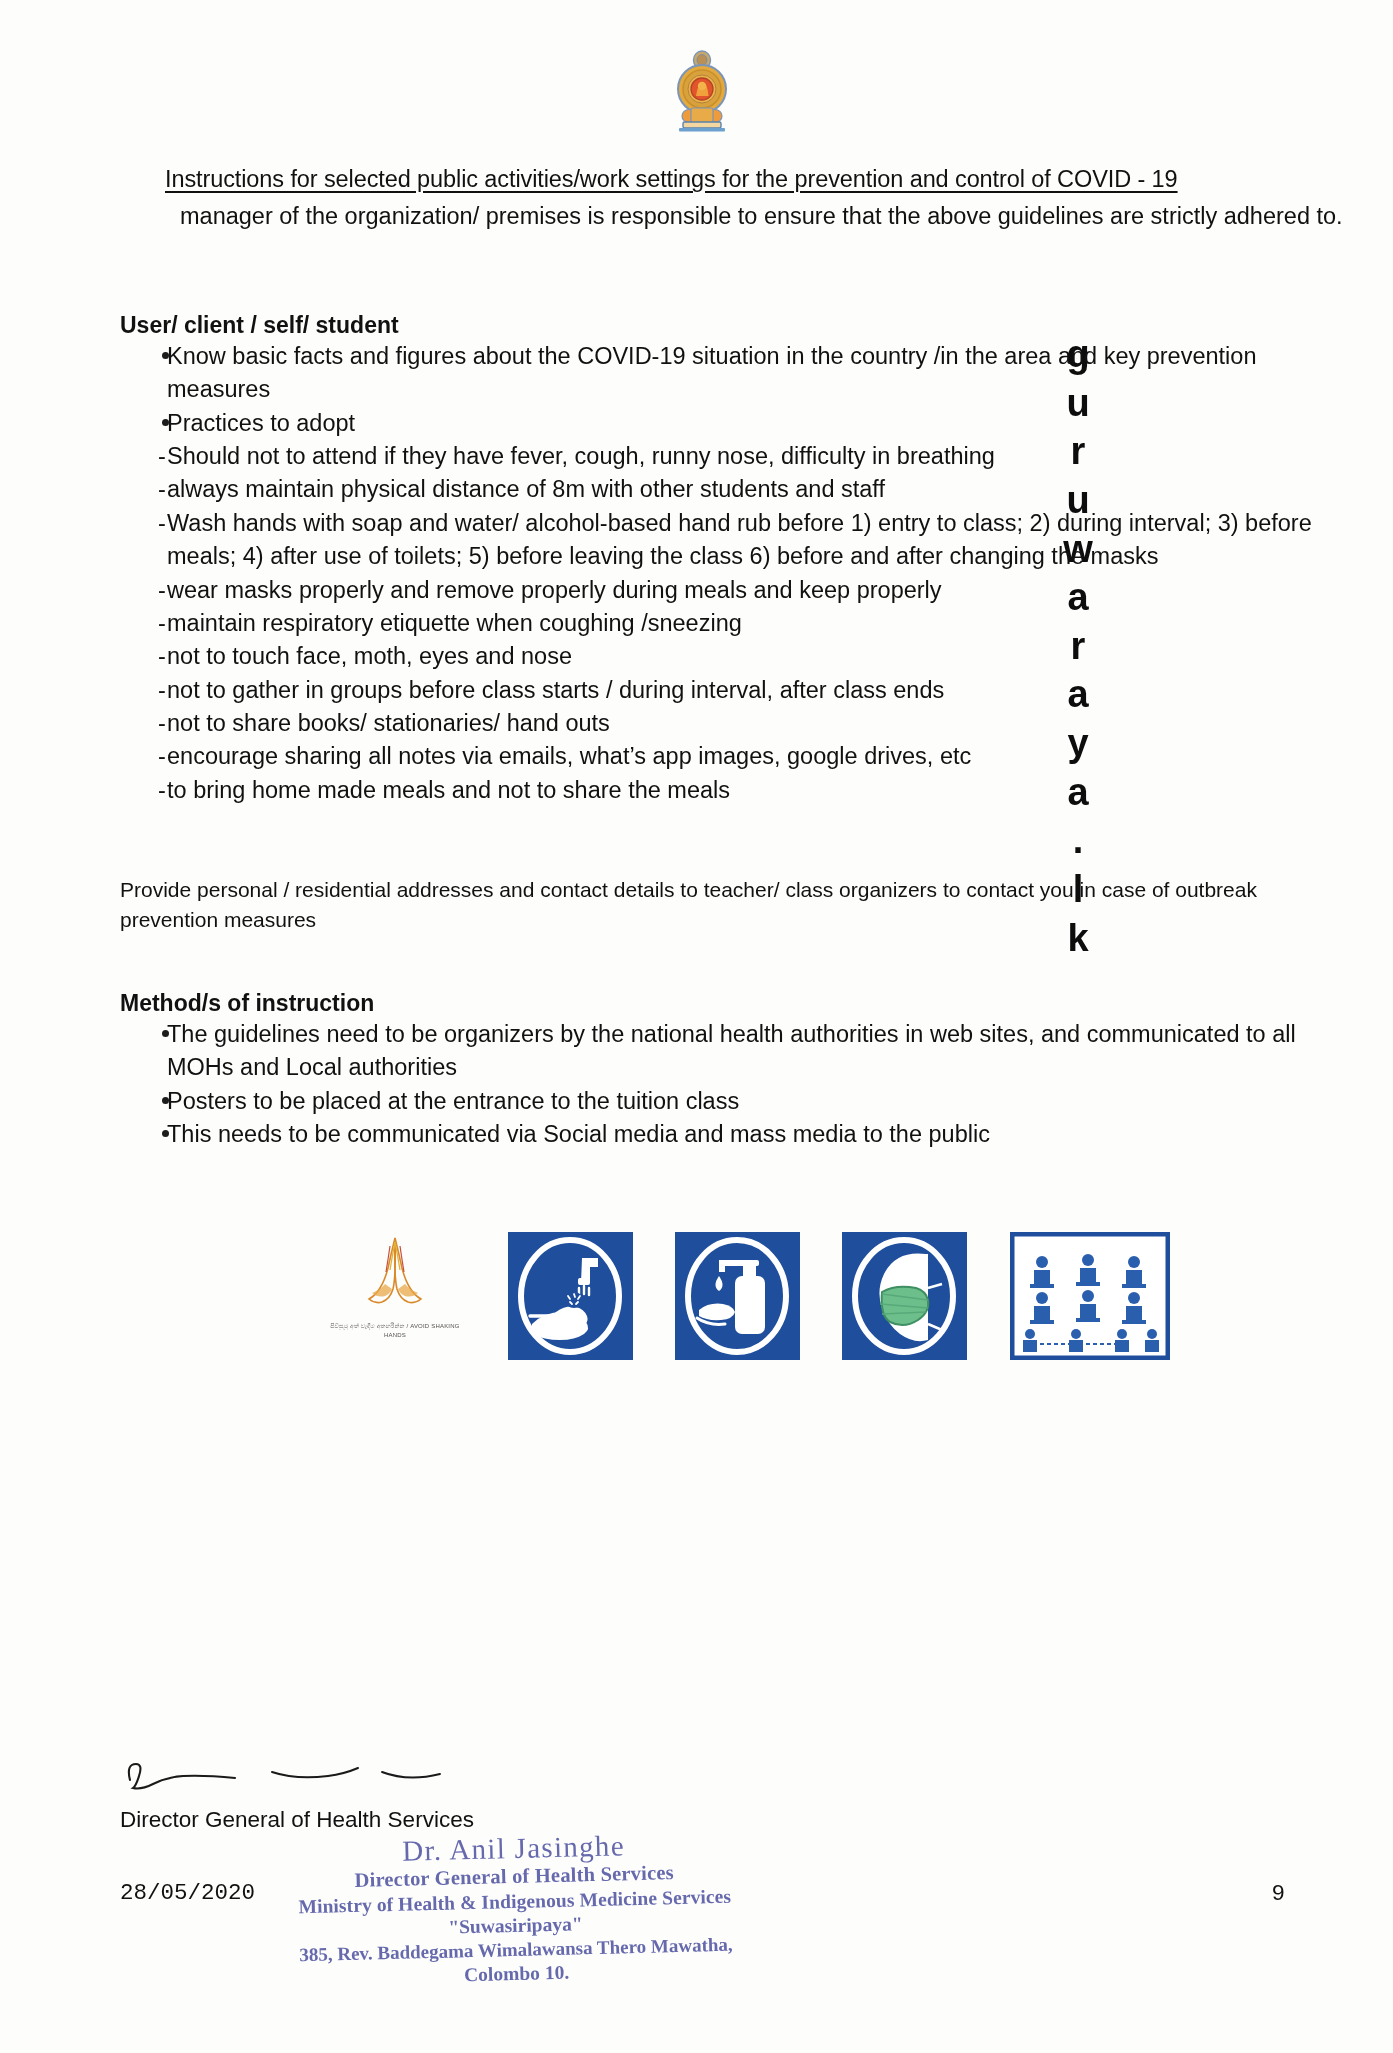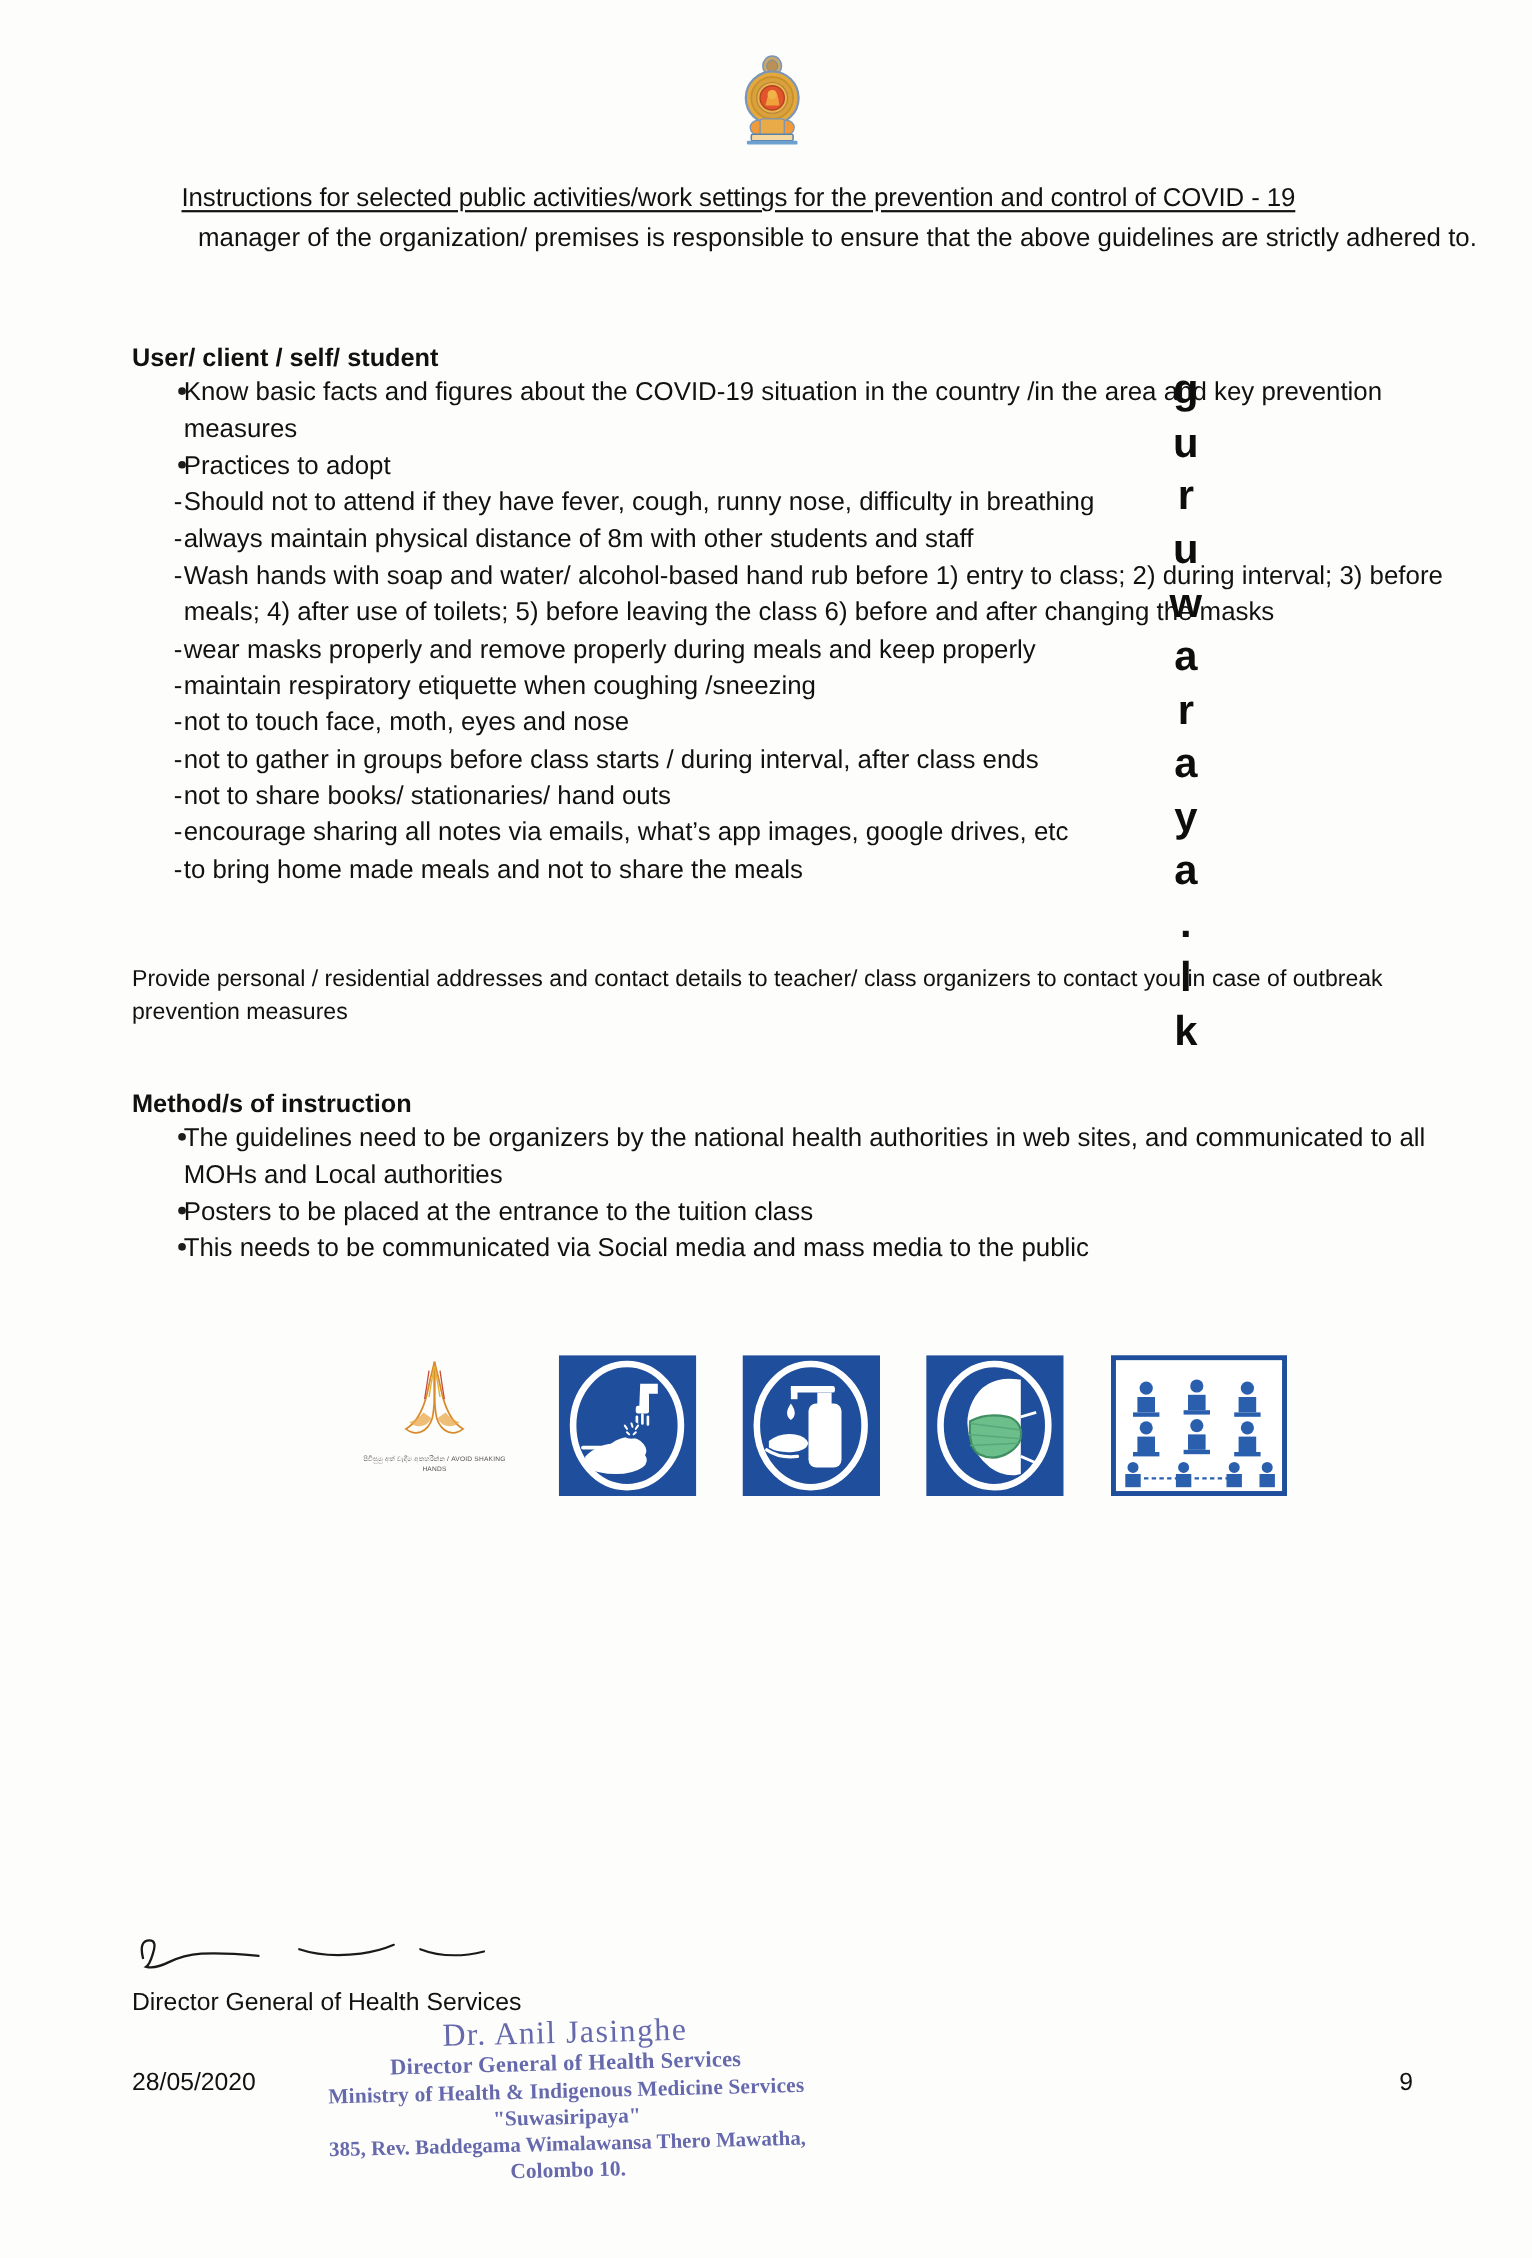--- a/index.html
+++ b/index.html
@@ -98,20 +98,21 @@
 
   
   .sign-line{position:absolute;left:120px;top:1756px;width:420px;height:40px;}
   .dg-label{
     position:absolute;left:120px;top:1806px;
     font-size:22.5px;line-height:1.2;
   }
   .doc-date{
     position:absolute;left:120px;top:1880px;
     font-size:22.5px;
+    font-family:Liberation Mono, monospace;
   }
   .page-num{
     position:absolute;left:1272px;top:1880px;
     font-size:22.5px;
   }
 
   
   .stamp{
     position:absolute;left:245px;top:1832px;width:540px;
     text-align:center;

